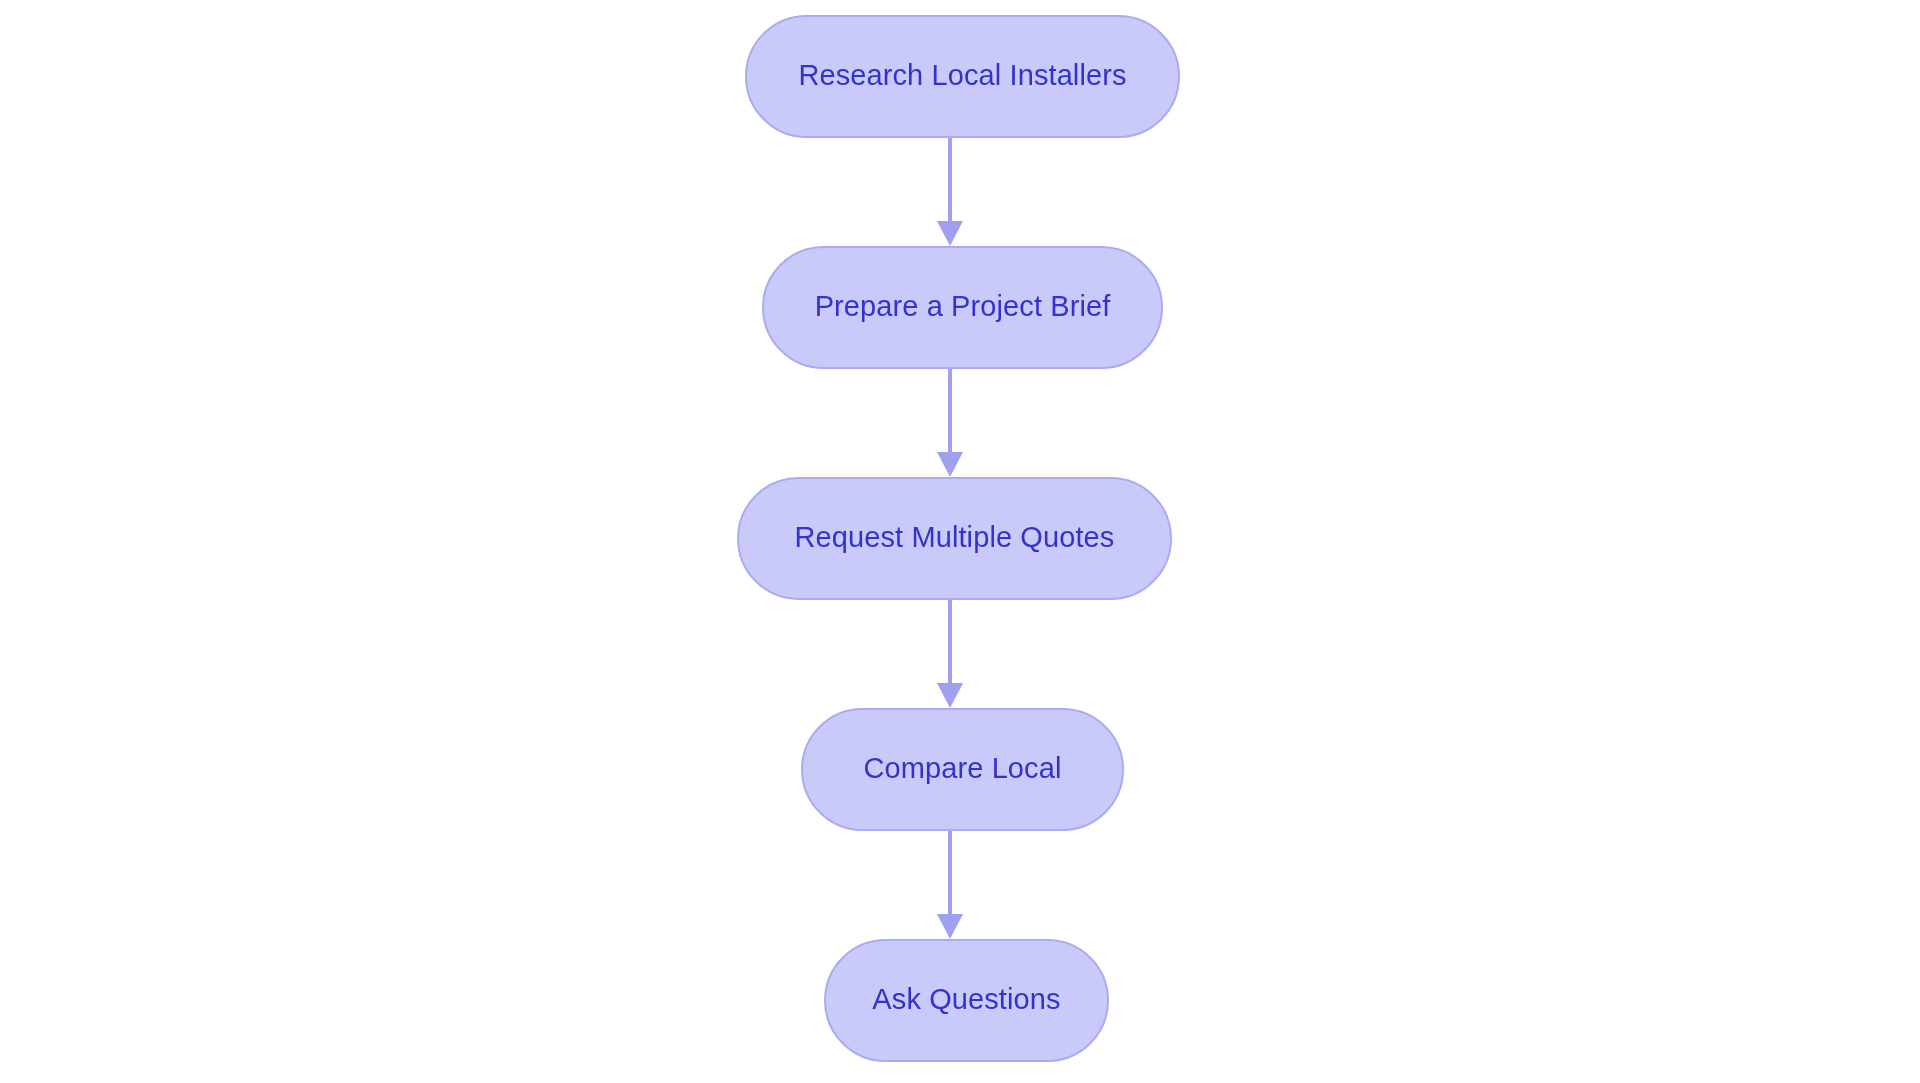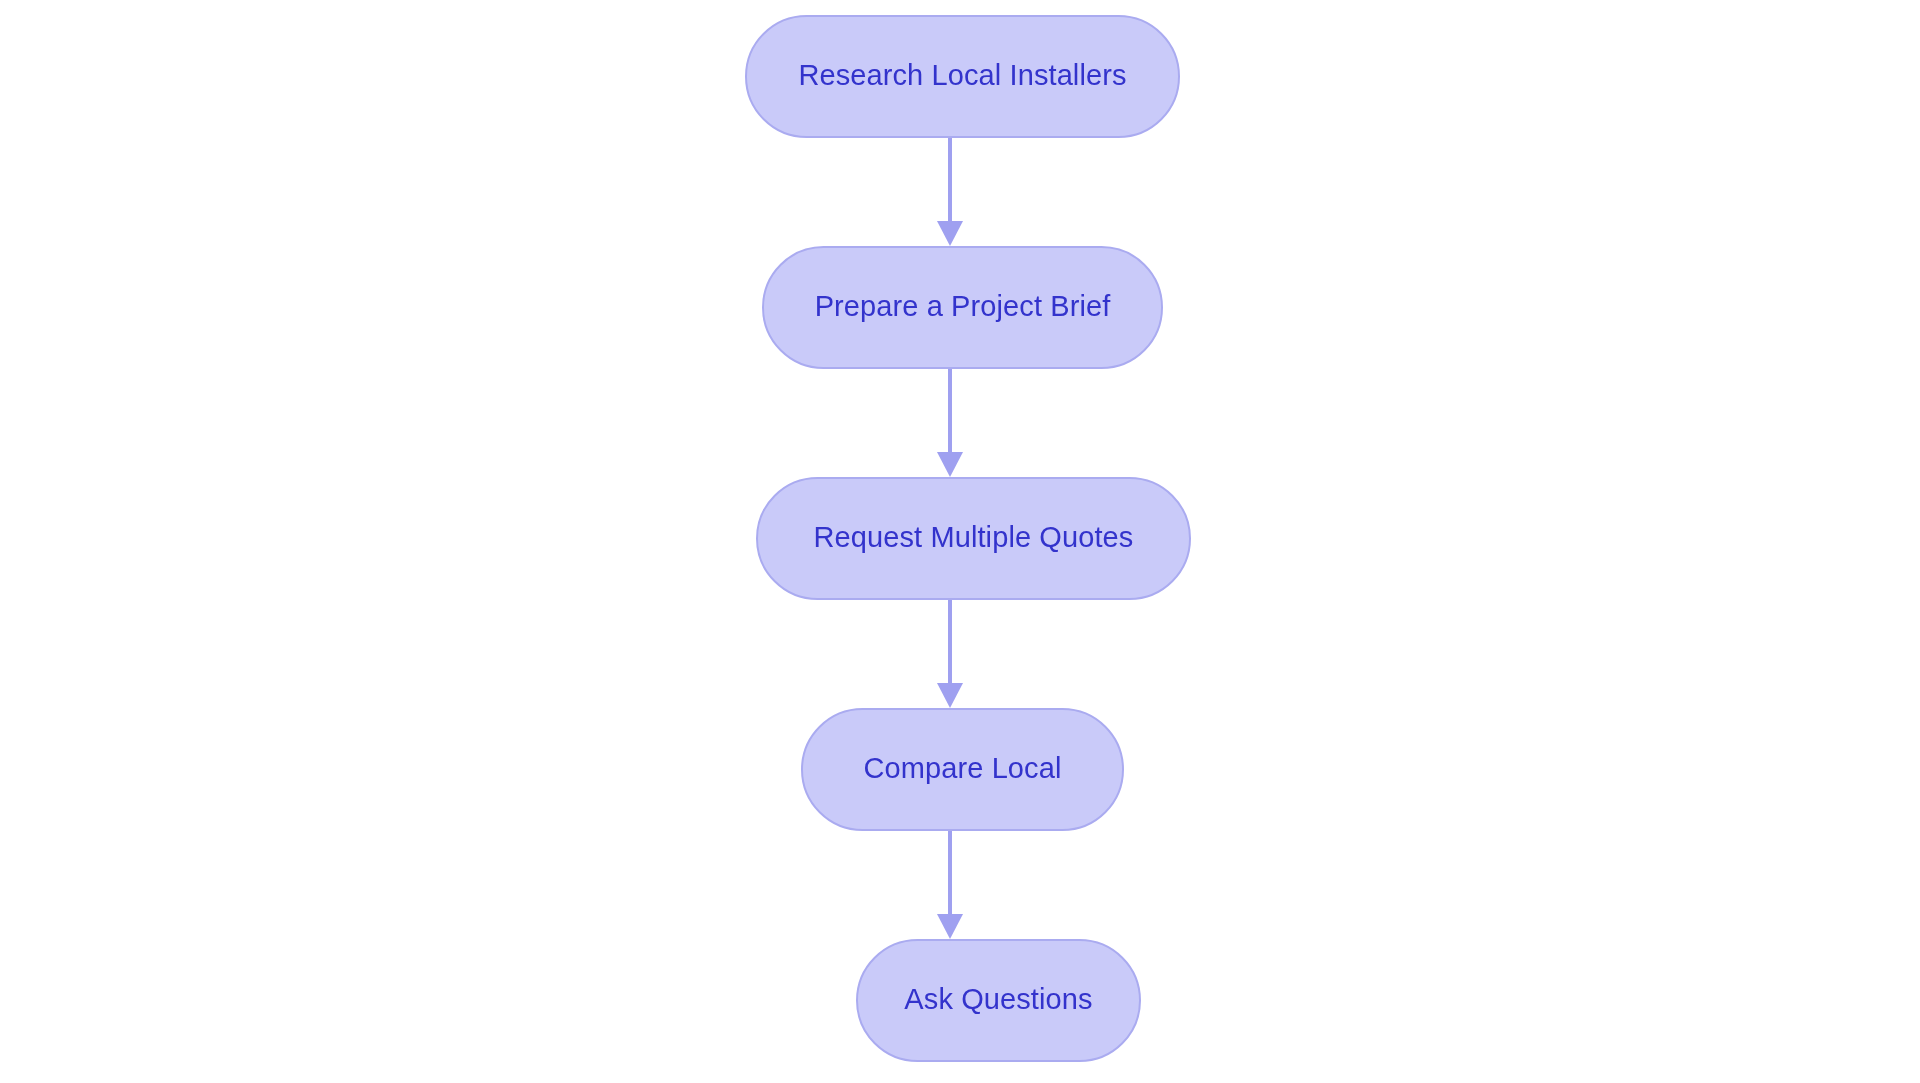--- a/index.html
+++ b/index.html
@@ -93,23 +93,23 @@
         <div class="conn-head" style="top: 83px;"></div>
       </div>
     </div>
   <div id="node-layer">
       <div class="flow-node" style="left: 745px; top: 15px; width: 435px; height: 123px;">
         <span class="node-label">Research Local Installers</span>
       </div>
       <div class="flow-node" style="left: 762px; top: 246px; width: 401px; height: 123px; justify-content: center;">
         <span class="node-label">Prepare a Project Brief</span>
       </div>
-      <div class="flow-node" style="left: 756px; top: 477px; width: 435px; height: 123px; text-align: center;">
+      <div class="flow-node" style="left: 737px; top: 477px; width: 435px; height: 123px; text-align: center;">
         <span class="node-label">Request Multiple Quotes</span>
       </div>
       <div class="flow-node" style="left: 801px; top: 708px; width: 323px; height: 123px;">
         <span class="node-label">Compare Local</span>
       </div>
-      <div class="flow-node" style="left: 856px; top: 939px; width: 285px; height: 123px;">
+      <div class="flow-node" style="left: 824px; top: 939px; width: 285px; height: 123px;">
         <span class="node-label">Ask Questions</span>
       </div>
     </div>
 </div>
 
 </body></html>

